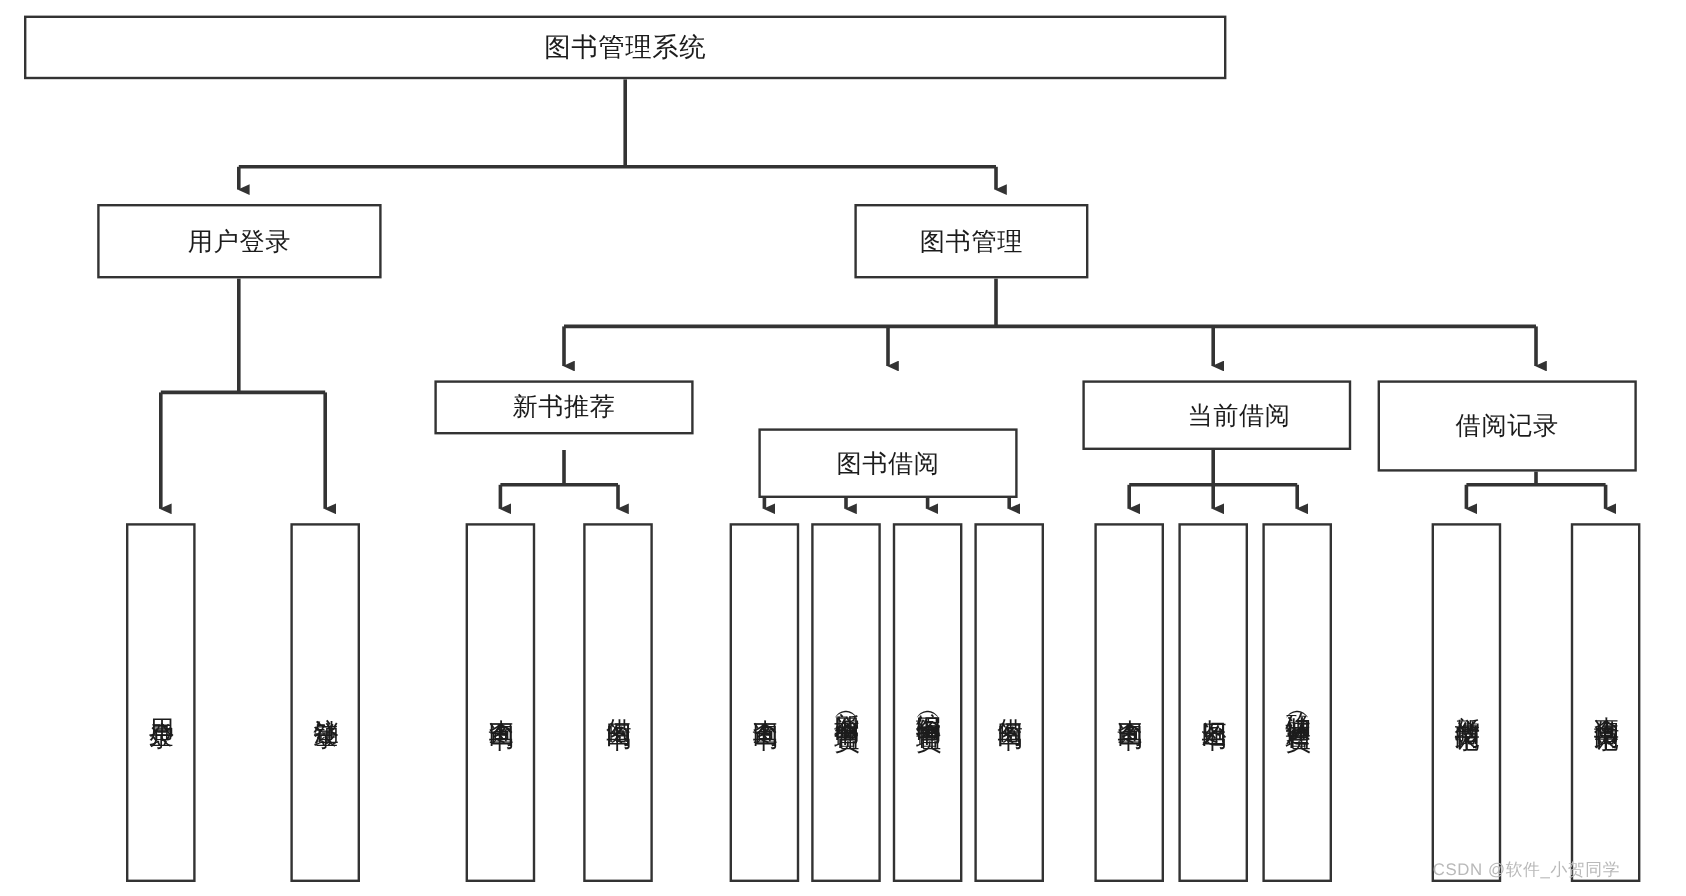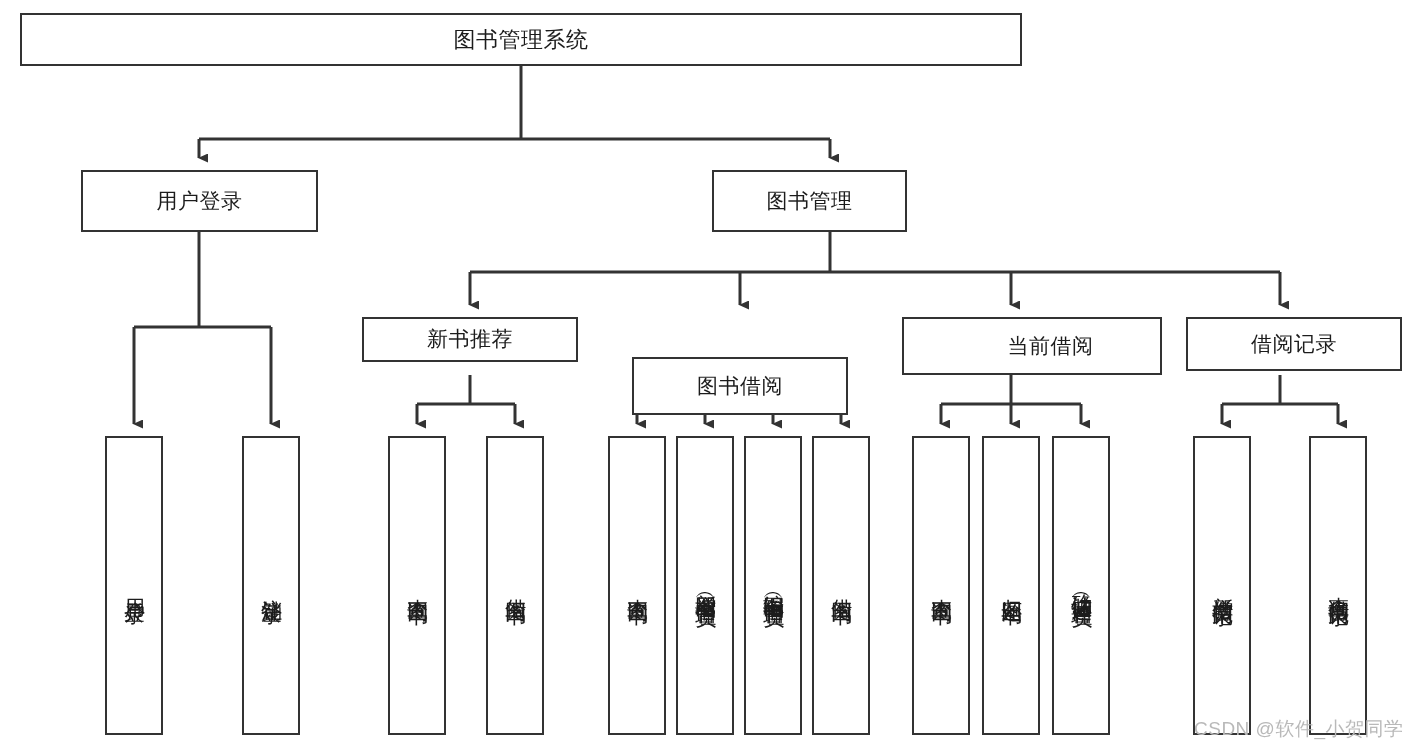--- a/index.html
+++ b/index.html
@@ -58,21 +58,21 @@
   .node-vertical .node-label {
     writing-mode: vertical-rl;
     text-orientation: upright;
     font-size: 21px;
     line-height: 1.12;
     letter-spacing: 2px;
     max-height: 100%;
   }
   .watermark {
     position: absolute;
-    font-size: 19px;
+    font-size: 14px;
     color: #b9b9b9;
     letter-spacing: 0.5px;
     white-space: nowrap;
     z-index: 3;
   }
 </style>
 </head>
 <body>
 
 <div id="diagram-canvas">
@@ -140,24 +140,24 @@
   <div class="node node-horizontal" style="left:712px; top:170px; width:195px; height:62px;">
     <span class="node-label">图书管理</span>
   </div>
 
   <div class="node node-horizontal" style="left:362px; top:317px; width:216px; height:45px;">
     <span class="node-label">新书推荐</span>
   </div>
   <div class="node node-horizontal" style="left:632px; top:317px; width:216px; height:58px;margin-top:40px;">
     <span class="node-label">图书借阅</span>
   </div>
-  <div class="node node-horizontal" style="left:902px; top:317px; width:260px; height:58px;padding-left:37px;">
+  <div class="node node-horizontal" style="left:902px; top:317px; width:224px; height:58px;padding-left:37px;">
     <span class="node-label">当前借阅</span>
   </div>
-  <div class="node node-horizontal" style="left:1186px; top:317px; width:216px; height:54px;">
+  <div class="node node-horizontal" style="left:1148px; top:317px; width:216px; height:76px;">
     <span class="node-label">借阅记录</span>
   </div>
 
   <div class="node node-vertical" style="left:105px; top:436px; width:58px; height:299px;">
     <span class="node-label">用户登录</span>
   </div>
   <div class="node node-vertical" style="left:242px; top:436px; width:58px; height:299px;">
     <span class="node-label">注销登录</span>
   </div>
 

